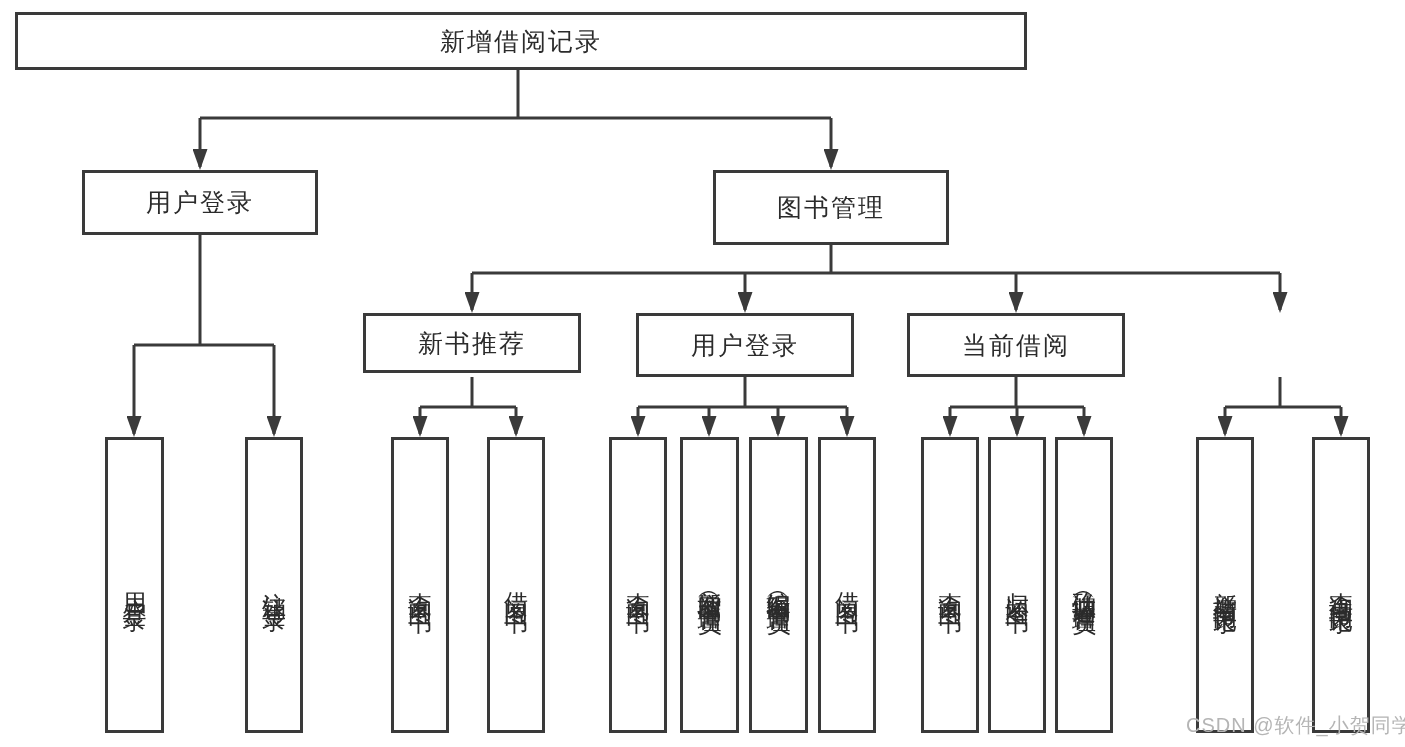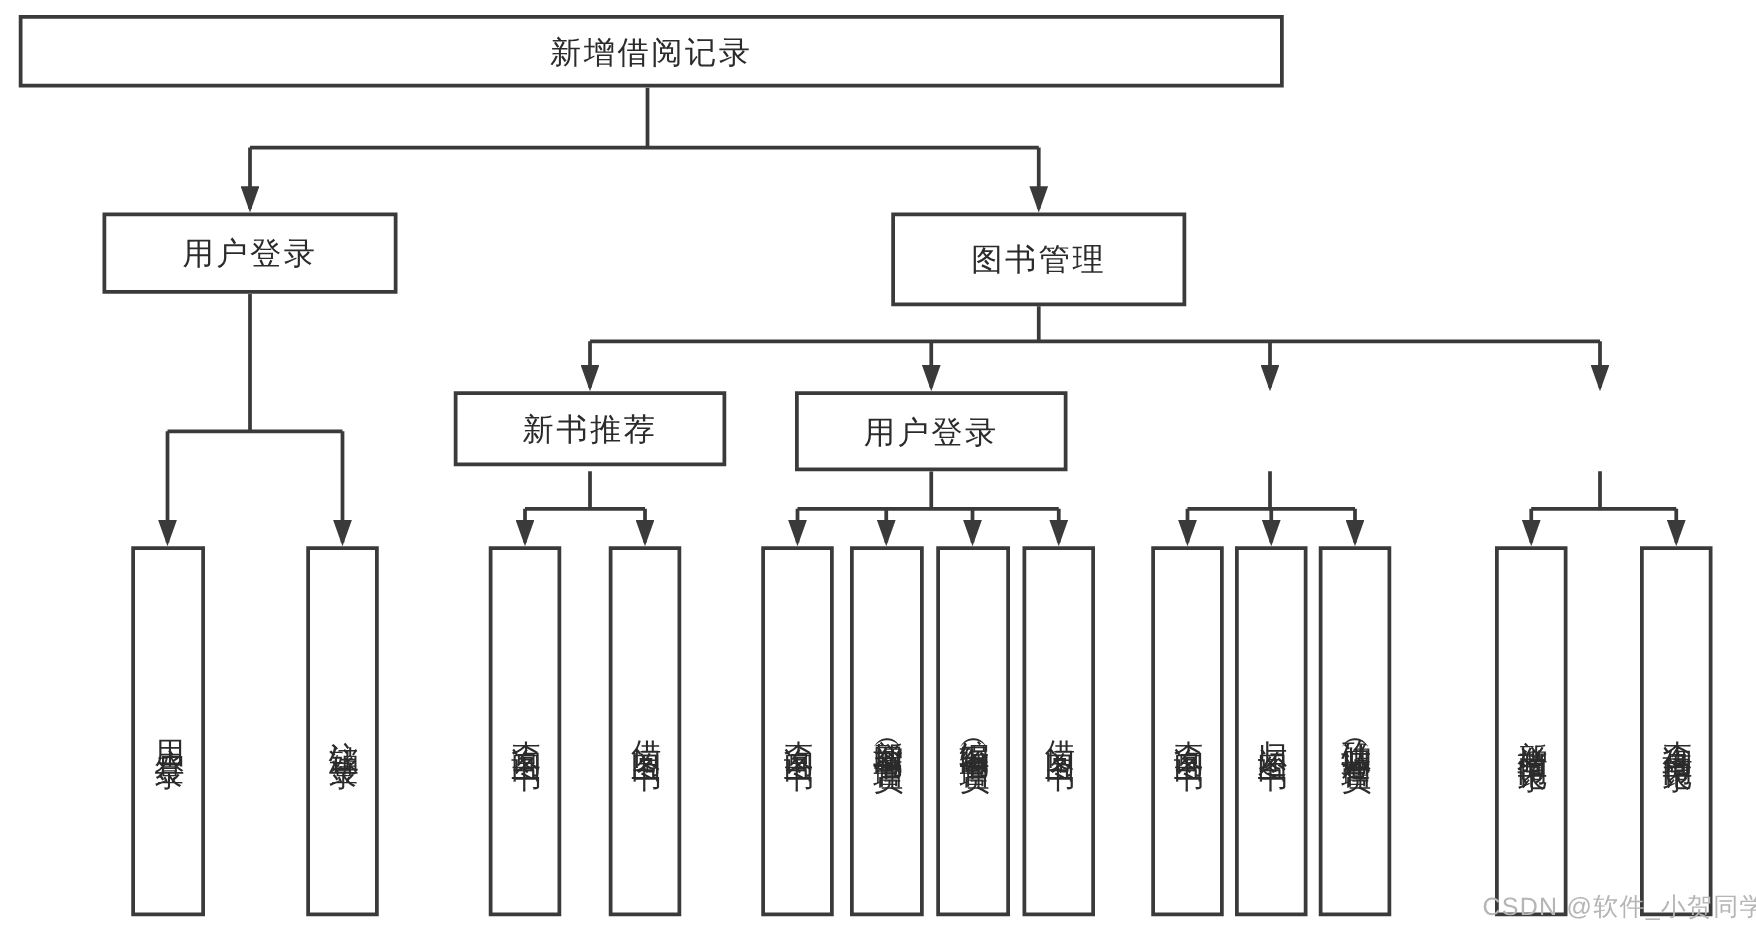--- a/index.html
+++ b/index.html
@@ -117,20 +117,21 @@
     </g>
   </svg>
 
   <div class="node hbox" style="left:15px;top:12px;width:1012px;height:58px">新增借阅记录</div>
 
   <div class="node hbox" style="left:82px;top:170px;width:236px;height:65px">用户登录</div>
   <div class="node hbox" style="left:713px;top:170px;width:236px;height:75px">图书管理</div>
 
   <div class="node hbox" style="left:363px;top:313px;width:218px;height:60px">新书推荐</div>
   <div class="node hbox" style="left:636px;top:313px;width:218px;height:64px">用户登录</div>
+  <div class="node hbox" style="left:907px;top:313px;width:218px;height:64px">当前借阅</div>
 
   <div class="node vbox" style="left:105px;top:437px;width:59px;height:296px">用户登录</div>
   <div class="node vbox" style="left:245px;top:437px;width:58px;height:296px">注销登录</div>
 
   <div class="node vbox" style="left:391px;top:437px;width:58px;height:296px">查询图书</div>
   <div class="node vbox" style="left:487px;top:437px;width:58px;height:296px">借阅图书</div>
 
   <div class="node vbox" style="left:609px;top:437px;width:58px;height:296px">查询图书</div>
   <div class="node vbox" style="left:680px;top:437px;width:59px;height:296px;letter-spacing:3px">新增图书（管理员）</div>
   <div class="node vbox" style="left:749px;top:437px;width:59px;height:296px;letter-spacing:3px">编辑图书（管理员）</div>

